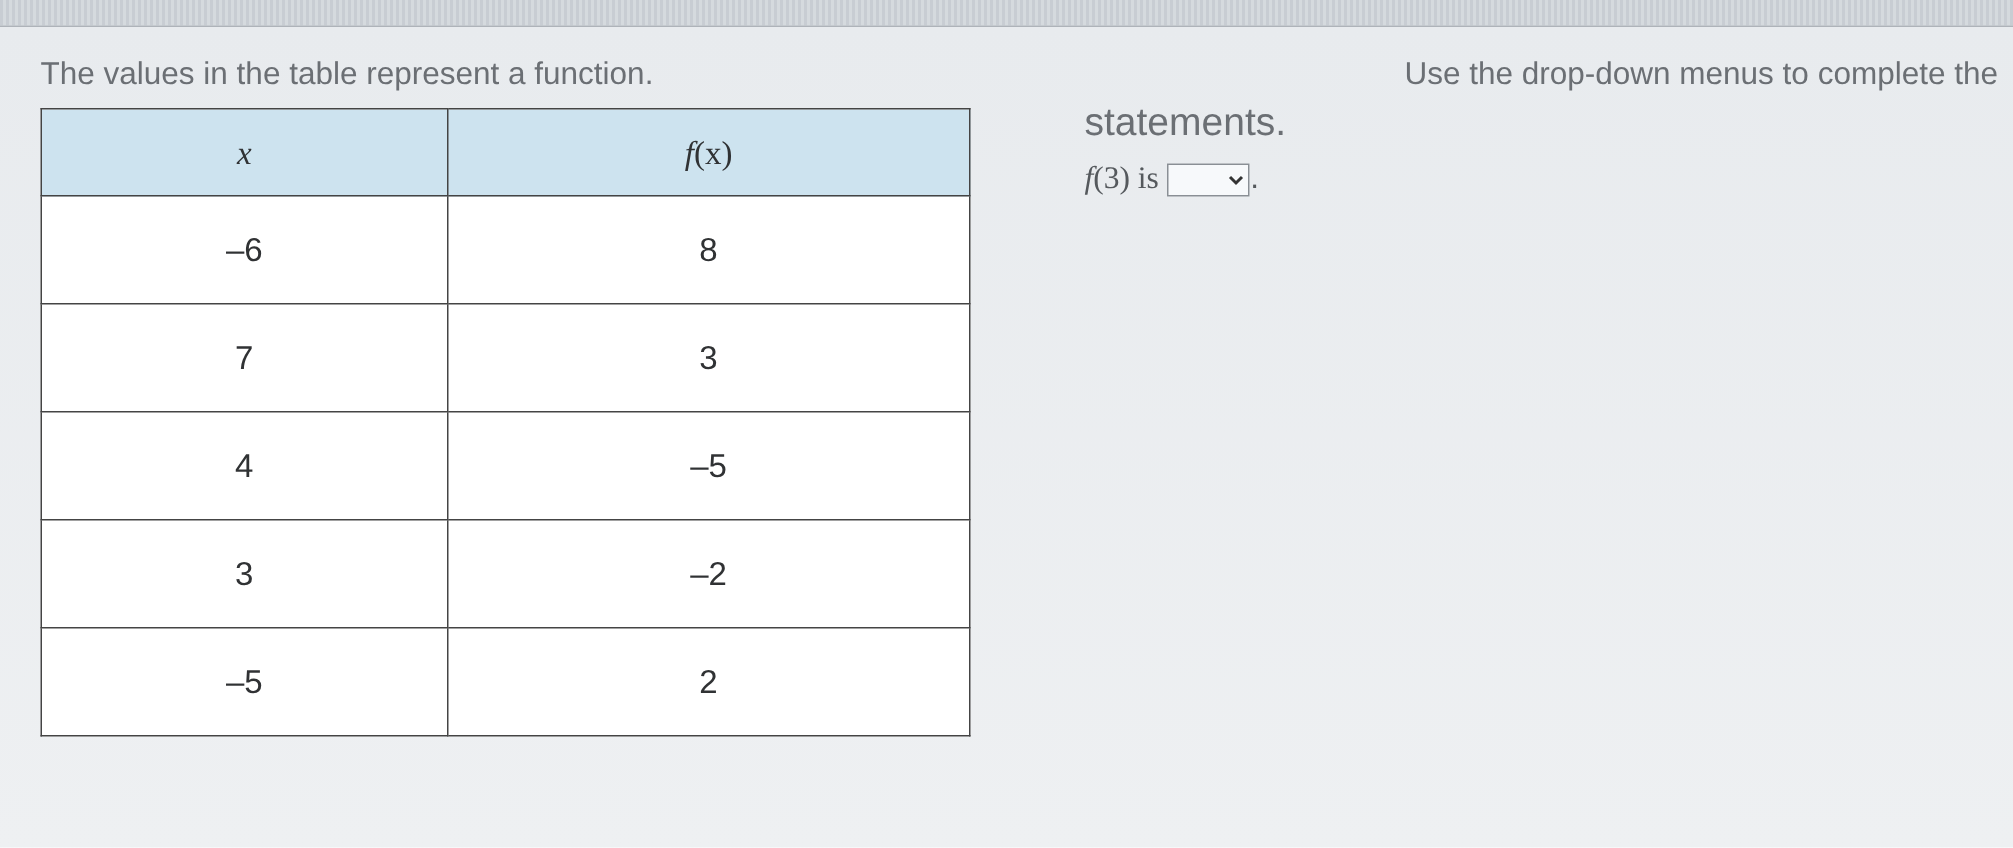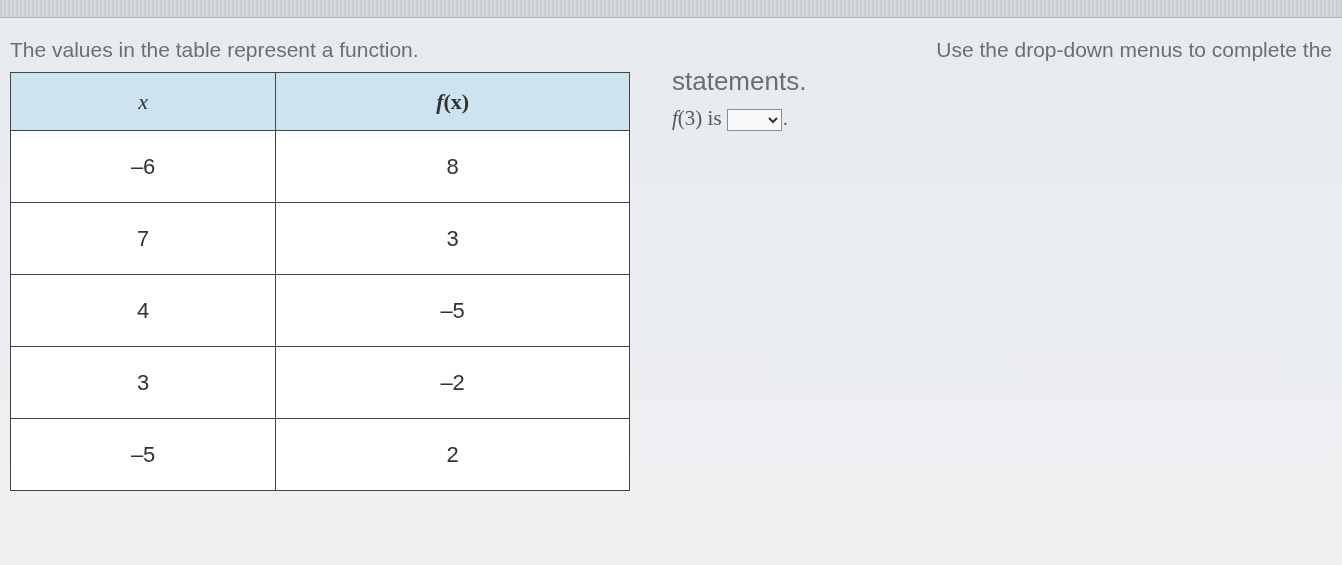--- a/index.html
+++ b/index.html
@@ -22,21 +22,22 @@
         #c8cdd3,
         #c8cdd3 2px,
         #d5dade 2px,
         #d5dade 4px
       );
       border-bottom: 1px solid #aeb3b9;
     }
     .container {
       display: flex;
       padding: 20px 10px 10px 10px;
-      gap: 42px;
+      gap: 76px;
+      margin-left: 17px;
     }
     .left-col {
       flex: 0 0 auto;
     }
     .instruction {
       color: #6b6f74;
       font-size: 21px;
       margin-bottom: 10px;
       font-weight: 400;
     }
@@ -64,21 +65,20 @@
     }
     table.func th {
       background: #cde3ef;
       height: 58px;
       font-style: italic;
       font-family: 'Times New Roman', serif;
       font-weight: 400;
     }
     table.func th.fx {
       font-style: normal;
-      font-weight: bold;
     }
     table.func th.fx .f {
       font-style: italic;
     }
     .right-col {
       flex: 1 1 auto;
       padding-top: 0;
     }
     .statement {
       color: #55595d;

